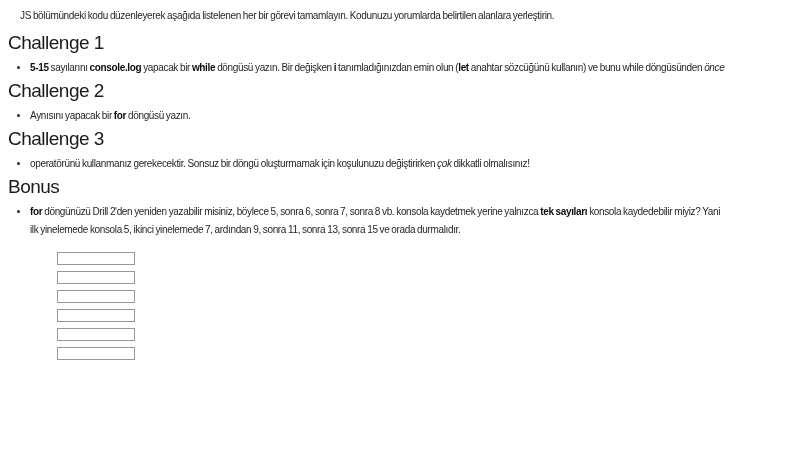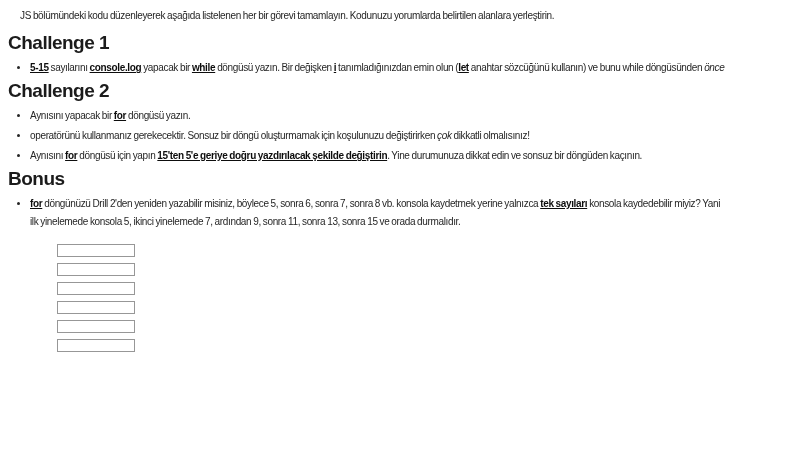--- a/index.html
+++ b/index.html
@@ -6,30 +6,30 @@
   body{
     width:800px;height:450px;overflow:hidden;background:#ffffff;
     font-family:"Liberation Sans","DejaVu Sans",sans-serif;color:#262626;
     padding:8px;box-sizing:border-box;
   }
   .intro{
     font-size:10px;line-height:15px;letter-spacing:-0.35px;word-spacing:-0.5px;
     margin:0 0 8px 12px;white-space:nowrap;
   }
   h2{
-    font-size:19px;line-height:24px;font-weight:700;color:#1b1b1b;
+    font-size:19px;line-height:24px;font-weight:400;color:#1b1b1b;
     margin:0 0 4px 0;letter-spacing:-0.5px;
   }
   ul{margin:0 0 2px 0;padding:0 0 0 22px;list-style:disc outside;}
   li{font-size:10px;color:#262626;}
   li::marker{color:#262626;font-size:10px;}
   .tline{
     line-height:18px;letter-spacing:-0.35px;word-spacing:-0.5px;white-space:nowrap;
   }
-  .tline b{font-weight:700;color:#0d0d0d;text-decoration:underline;}
+  .tline b{font-weight:700;color:#0d0d0d;}
   .tline i{font-style:italic;text-align:center;}
   .ph-list{margin:13px 0 0 49px;}
   .ph-box{
     width:78px;height:13px;box-sizing:border-box;margin:0 0 6px 0;
     border:1px solid #979797;background:#ffffff;
   }
 </style>
 </head>
 <body>
 
@@ -47,33 +47,29 @@
 <section>
   <h2>Challenge 2</h2>
   <ul>
     <li>
         <div class="tline"><span>Aynısını yapacak bir </span><b>for</b><span> döngüsü yazın.</span></div>
       </li>
   </ul>
 </section>
 
 <section>
+  <h2>Challenge 3</h2>
   <ul>
     <li>
         <div class="tline"><span>operatörünü kullanmanız gerekecektir. Sonsuz bir döngü oluşturmamak için koşulunuzu değiştirirken </span><i>çok</i><span> dikkatli olmalısınız!</span></div>
       </li>
   </ul>
 </section>
 
 <section>
-  <ul>
-    <li>
-        <div class="tline"><span>Aynısını </span><b>for</b><span> döngüsü için yapın </span><b>15'ten 5'e geriye doğru yazdırılacak şekilde değiştirin</b><span>. Yine durumunuza dikkat edin ve sonsuz bir döngüden kaçının.</span></div>
-      </li>
-  </ul>
 </section>
 
 <section>
   <h2>Bonus</h2>
   <ul>
     <li>
         <div class="tline"><b>for</b><span> döngünüzü Drill 2'den yeniden yazabilir misiniz, böylece 5, sonra 6, sonra 7, sonra 8 vb. konsola kaydetmek yerine yalnızca </span><b>tek sayıları</b><span> konsola kaydedebilir miyiz? Yani</span></div>
         <div class="tline"><span>ilk yinelemede konsola 5, ikinci yinelemede 7, ardından 9, sonra 11, sonra 13, sonra 15 ve orada durmalıdır.</span></div>
       </li>
   </ul>

